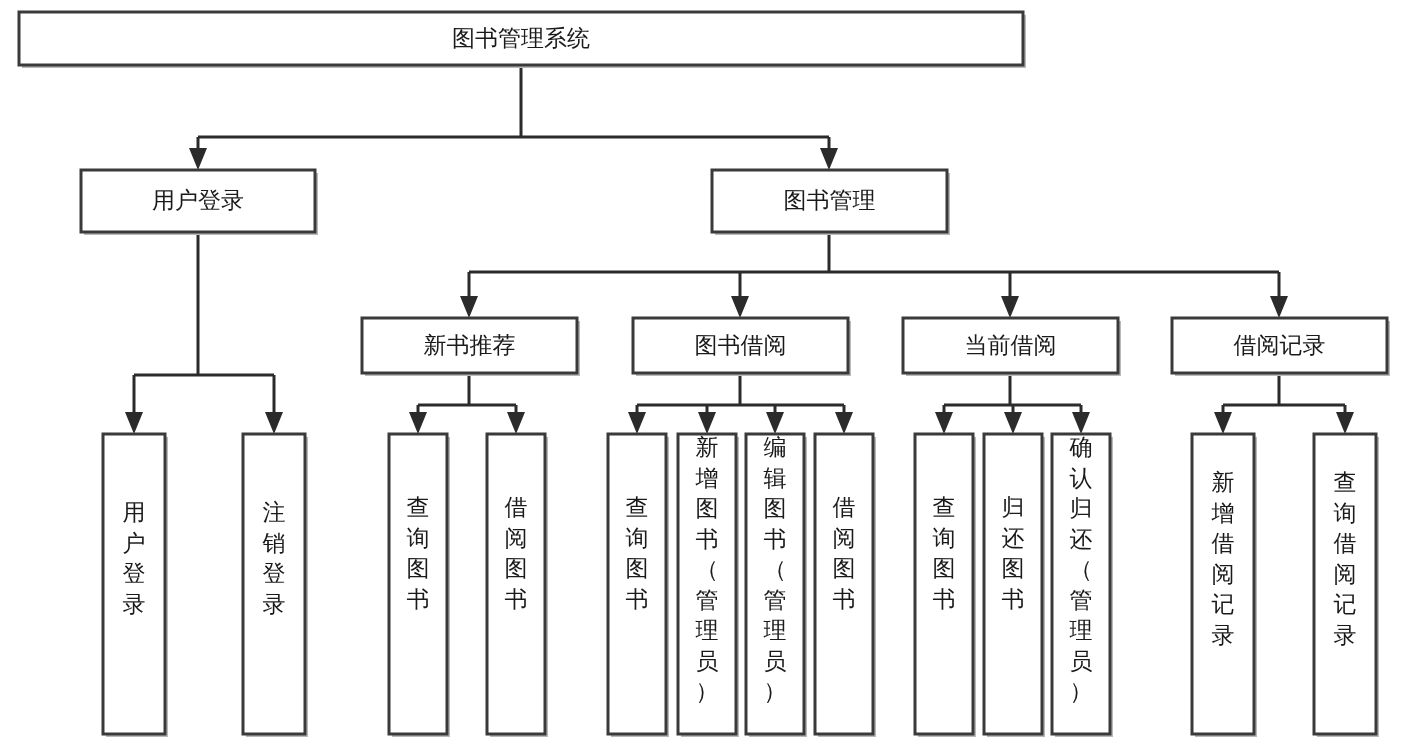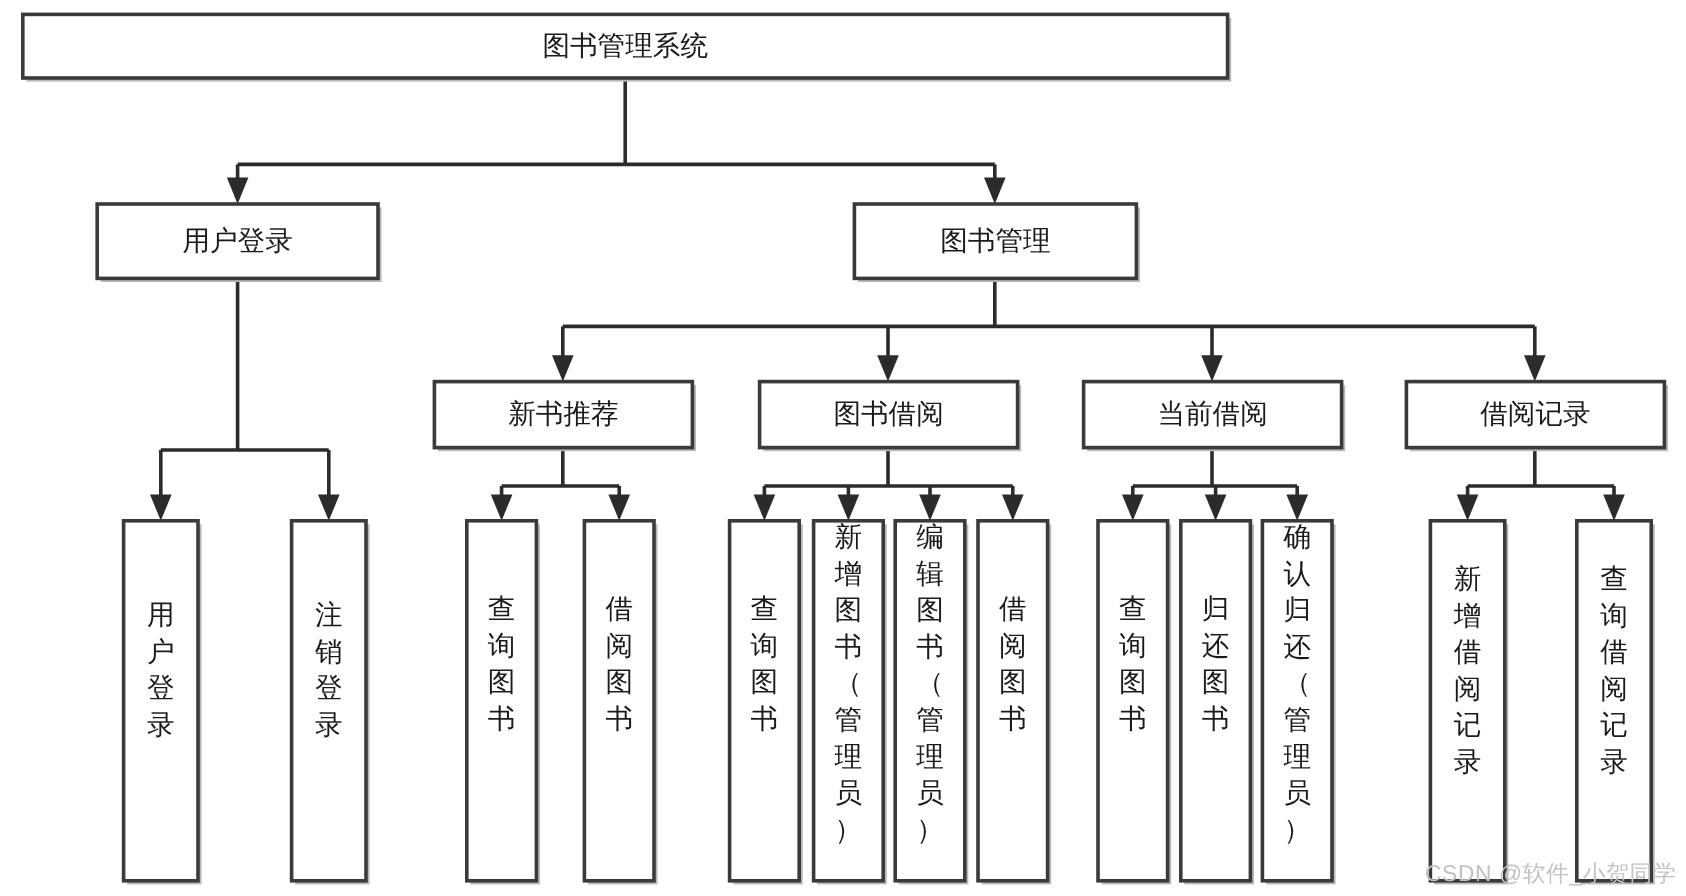--- a/index.html
+++ b/index.html
@@ -240,14 +240,13 @@
           <rect x="1192" y="434" width="62" height="300" class="node-box"></rect>
           <text x="1223" class="node-label-v"><tspan x="1223" y="490">新</tspan><tspan x="1223" y="520.5">增</tspan><tspan x="1223" y="551">借</tspan><tspan x="1223" y="581.5">阅</tspan><tspan x="1223" y="612">记</tspan><tspan x="1223" y="642.5">录</tspan></text>
         </g>
         <g>
           <rect x="1317" y="437" width="62" height="300" class="node-box-shadow"></rect>
           <rect x="1314" y="434" width="62" height="300" class="node-box"></rect>
           <text x="1345" class="node-label-v"><tspan x="1345" y="490">查</tspan><tspan x="1345" y="520.5">询</tspan><tspan x="1345" y="551">借</tspan><tspan x="1345" y="581.5">阅</tspan><tspan x="1345" y="612">记</tspan><tspan x="1345" y="642.5">录</tspan></text>
         </g>
       </g>
   </svg>
-  <div class="watermark-text">CSDN @软件_小贺同学</div>
 </div>
 
 </body></html>

